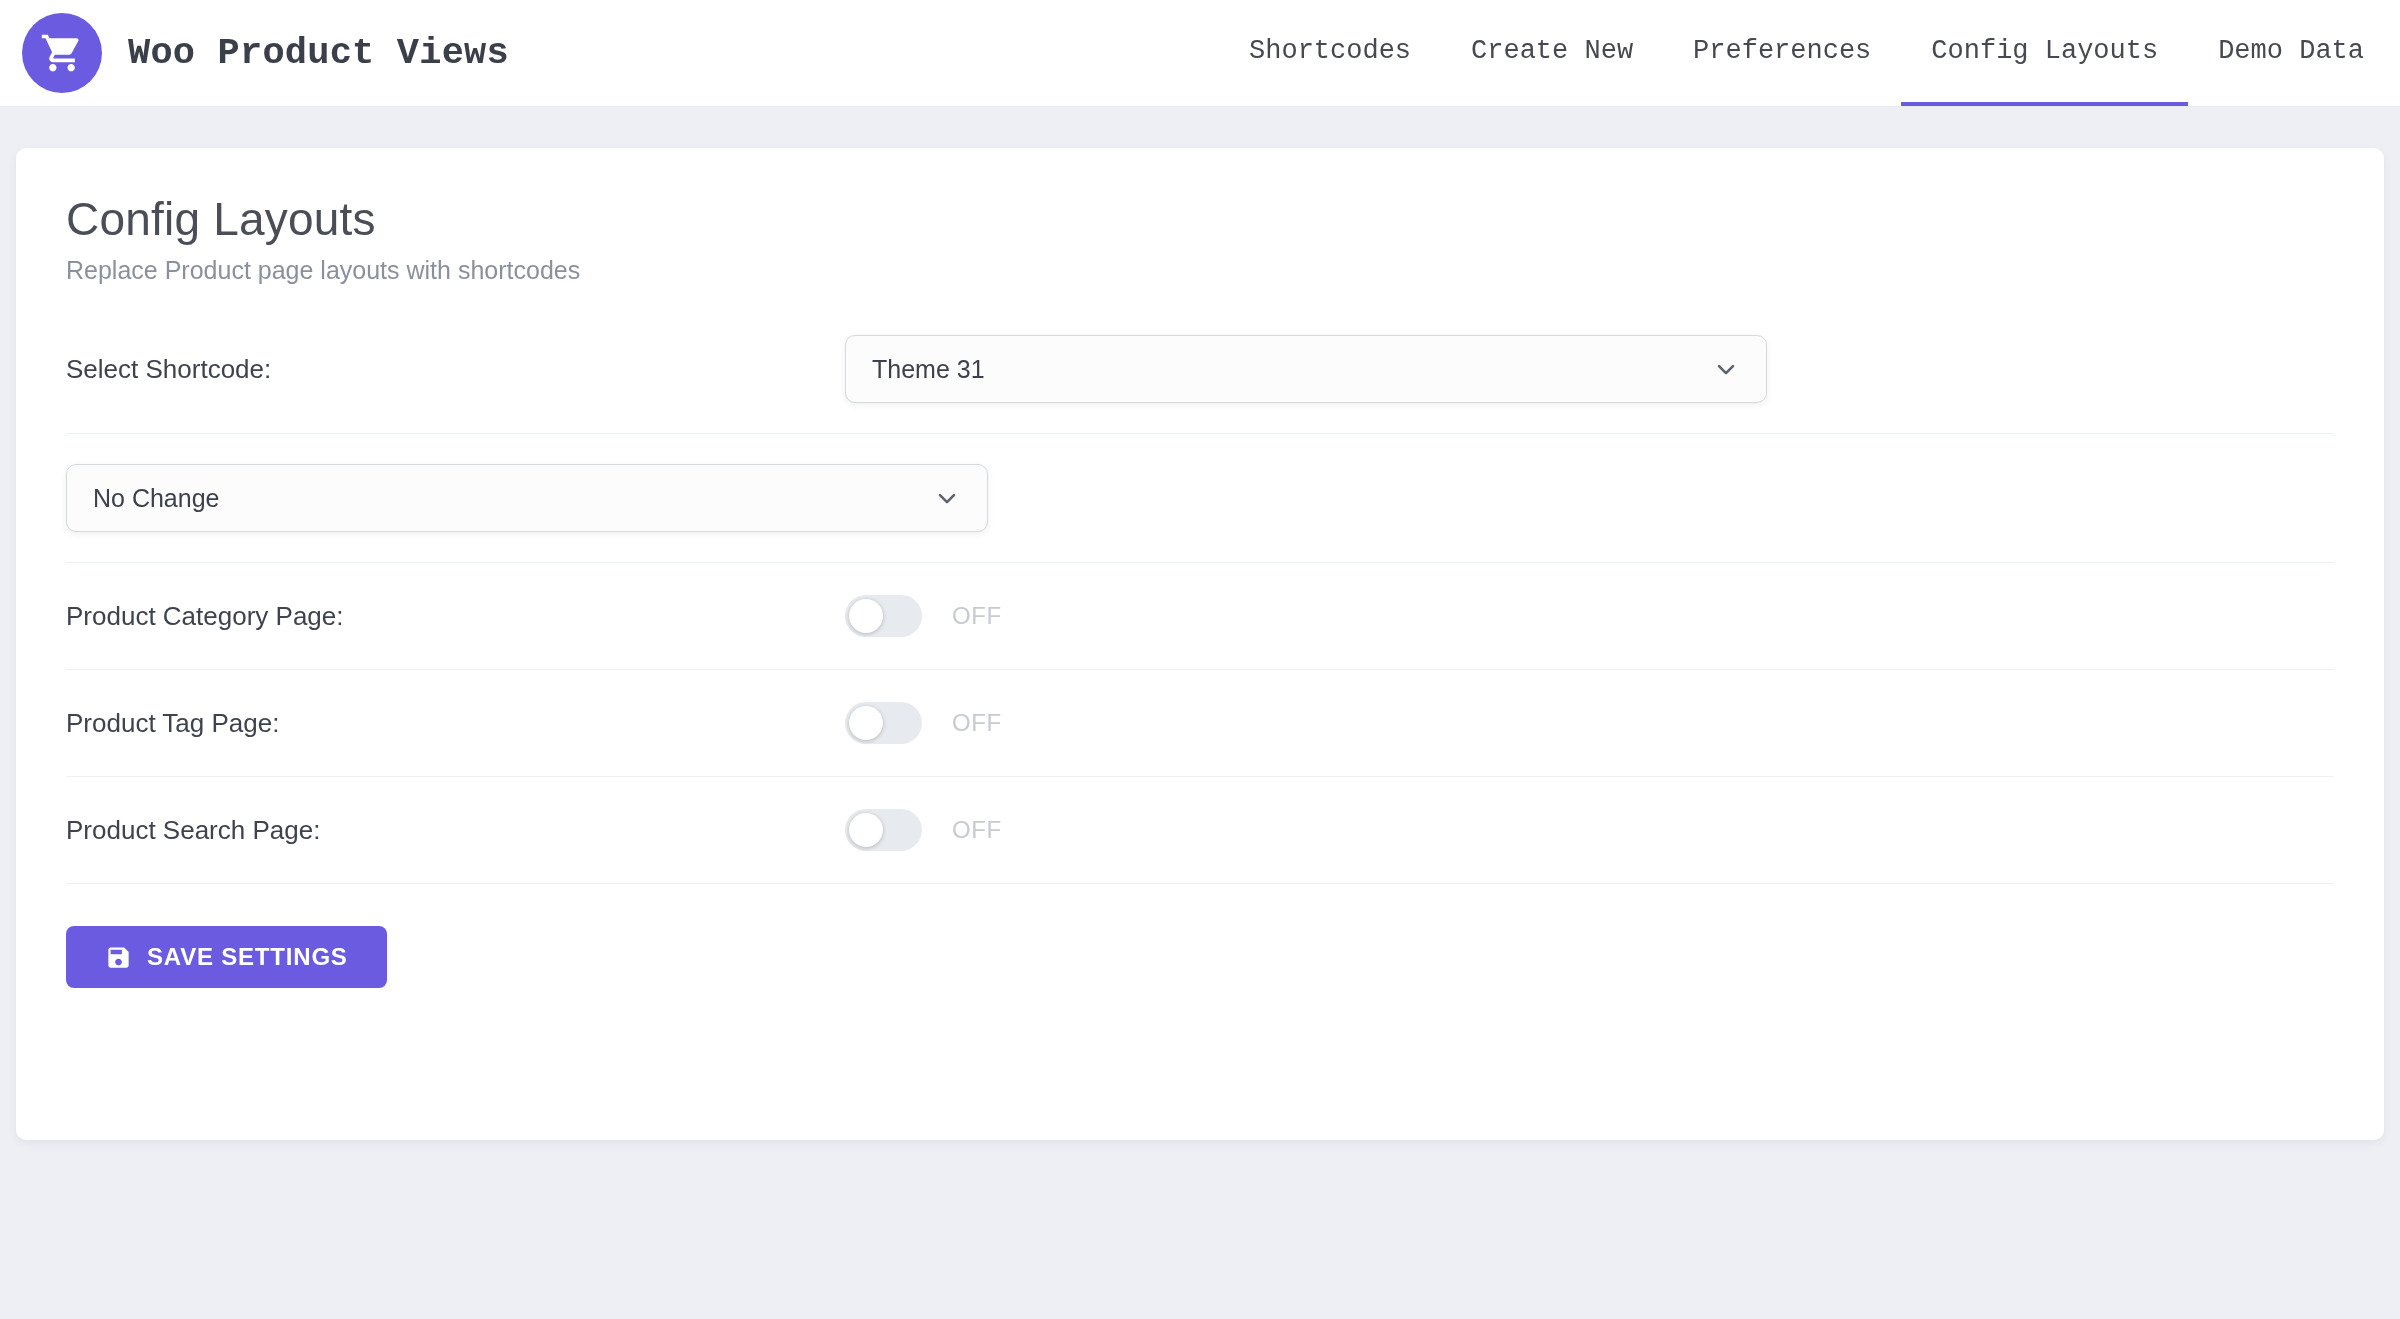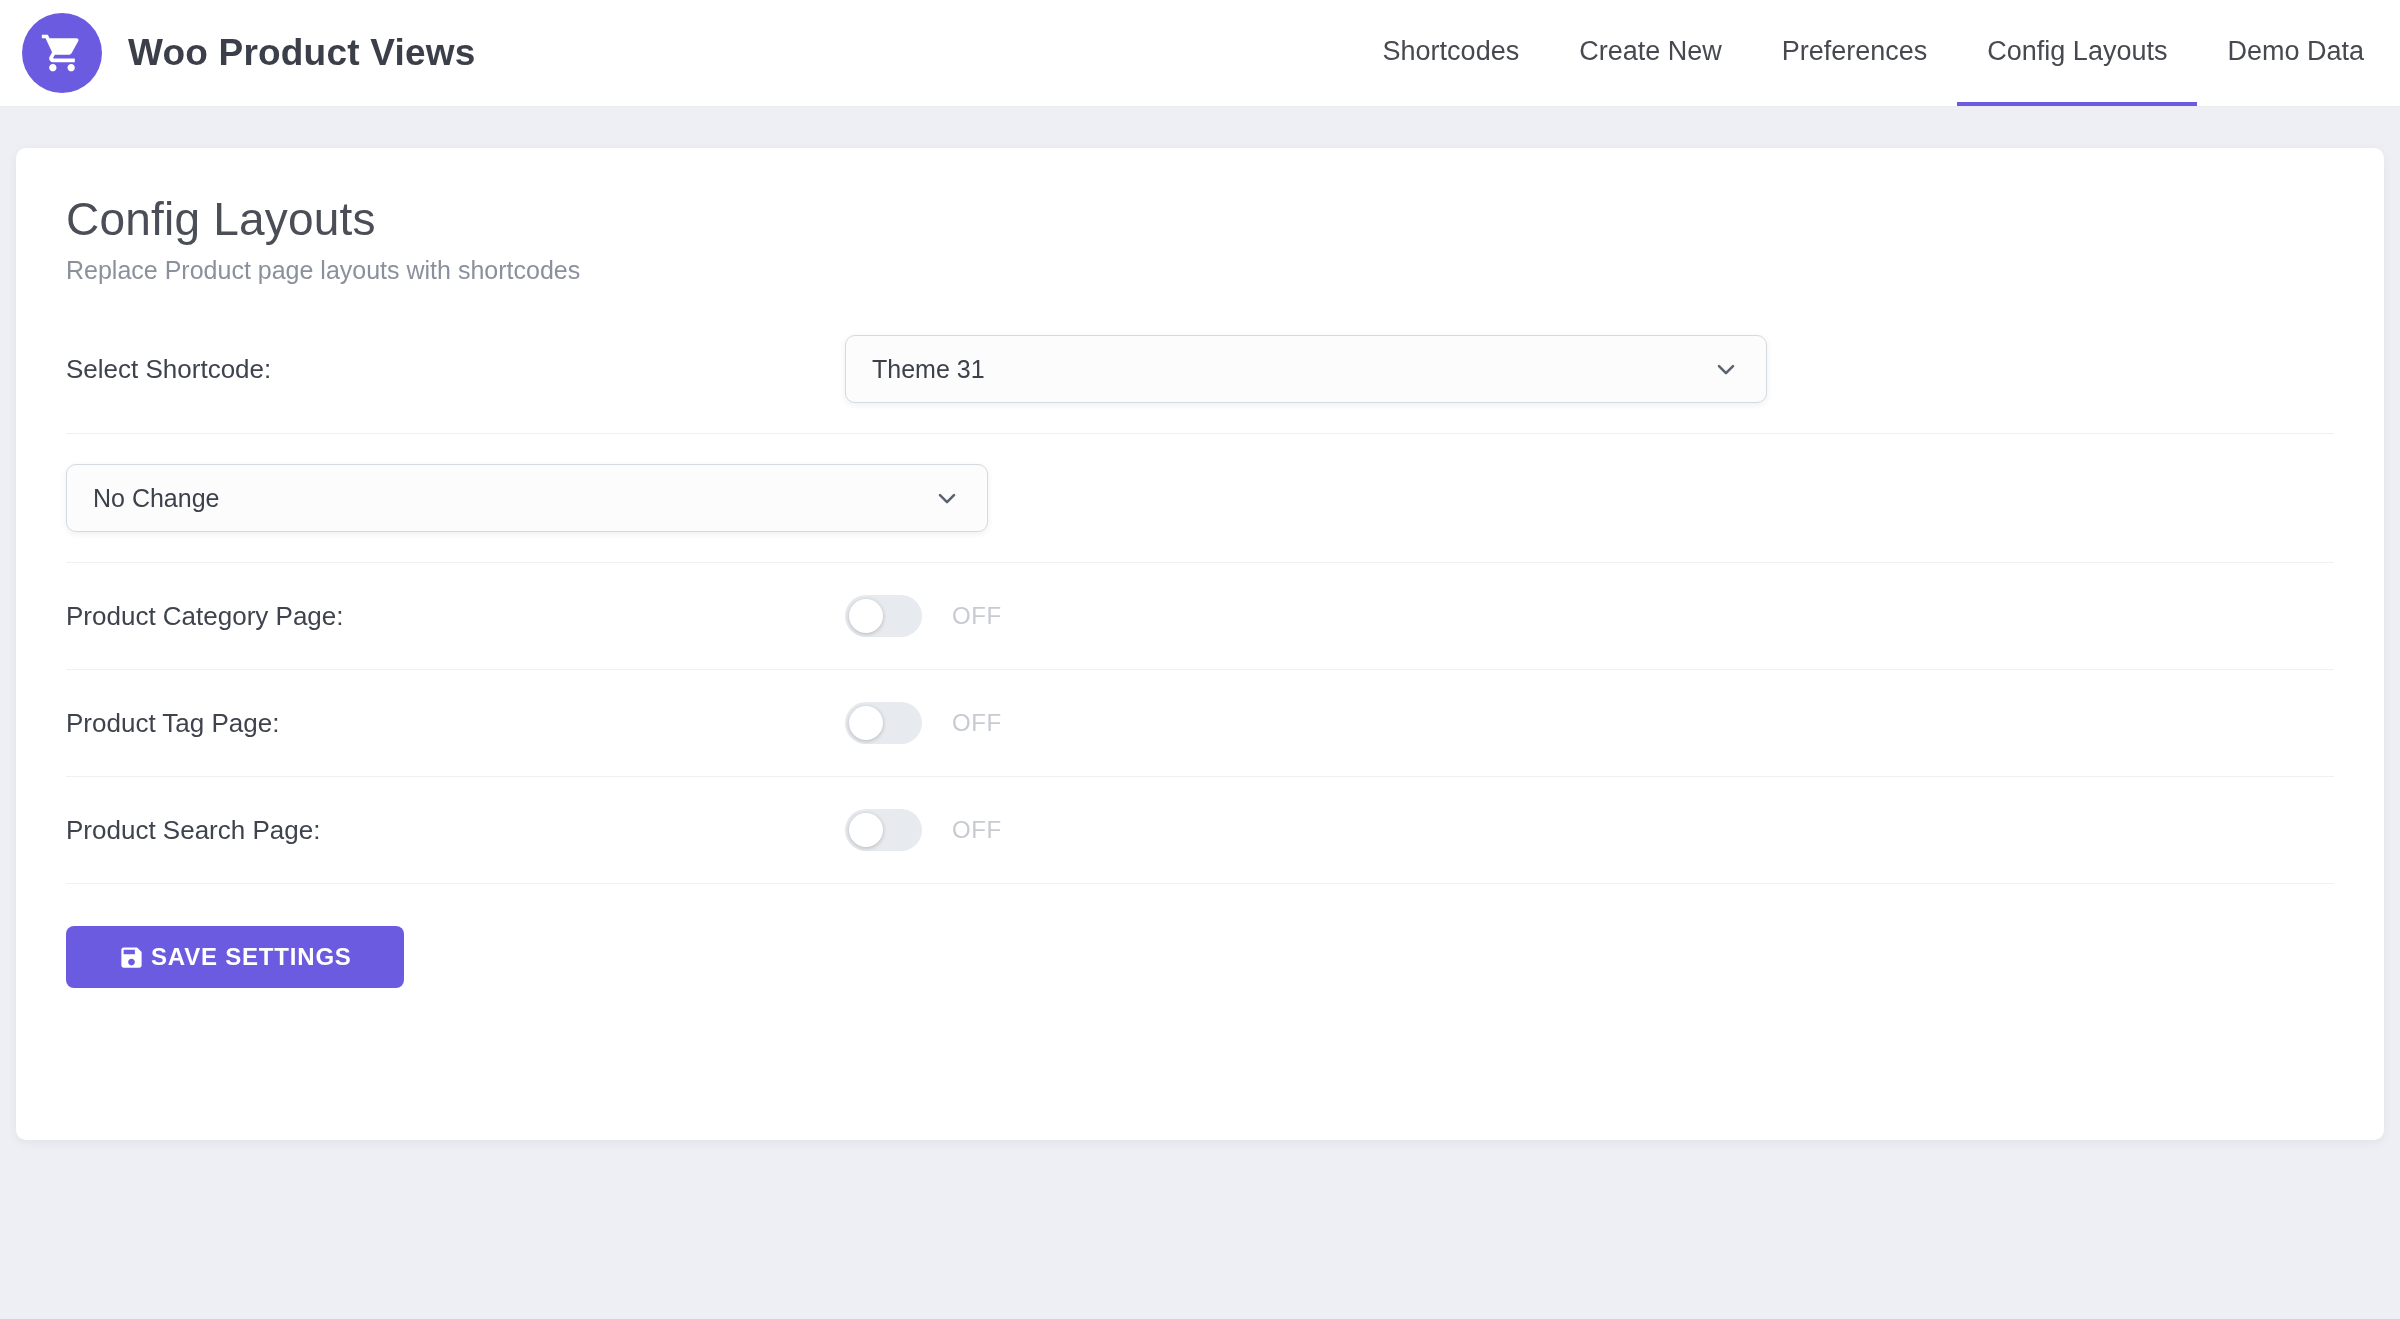--- a/index.html
+++ b/index.html
@@ -7,21 +7,21 @@
   html,body { background:#edeff4; }
   #screen {
     width:2400px; height:1319px; position:relative; overflow:hidden;
     background:#edeff4;
     font-family:"Liberation Sans", sans-serif;
   }
 
   
   .header {
     height:107px; background:#ffffff; display:flex; align-items:stretch;
-    padding-left:22px; border-bottom:1px solid #e9ebef;
+    padding-left:22px; border-bottom:1px solid #e9ebef;font-family:Liberation Mono, monospace;
   }
   .brand { display:flex; align-items:center; gap:26px; }
   .logo {
     width:80px; height:80px; border-radius:50%; background:var(--accent);
     display:flex; align-items:center; justify-content:center; flex:0 0 auto;
   }
   .brand-name { font-size:37px; font-weight:bold; color:#3b3f4a; letter-spacing:.2px; white-space:nowrap; }
   .nav { margin-left:auto; display:flex; align-items:stretch; padding-right:6px; }
   .nav-item {
     display:flex; align-items:center; padding:0 30px; font-size:27px; color:#46494f;
@@ -58,23 +58,23 @@
     width:922px; height:68px; background:#fcfcfd; border:1px solid #d5d9e0; border-radius:10px;
     display:flex; align-items:center; padding:0 26px; cursor:pointer;
     box-shadow:0 2px 6px rgba(40,50,70,.08);
     justify-content:flex-end;
   }
   .select-value { font-size:25px; color:#3c414b; flex:1; }
   .chevron { flex:0 0 auto; display:flex; }
 
   
   .save-btn {
-    margin-top:42px; height:62px; padding:0 52px; background:var(--accent); color:#fff;
+    margin-top:42px; height:62px; padding:0 39px; background:var(--accent); color:#fff;
     border:none; border-radius:8px; font-size:24px; font-weight:bold; letter-spacing:.8px;
-    display:inline-flex; align-items:center; gap:6px; cursor:pointer;
+    display:inline-flex; align-items:center; gap:15px; cursor:pointer;
     font-family:"Liberation Sans", sans-serif;
   }
 </style>
 </head>
 <body>
 
 <div id="screen">
 
   <header class="header">
     <div class="brand">

